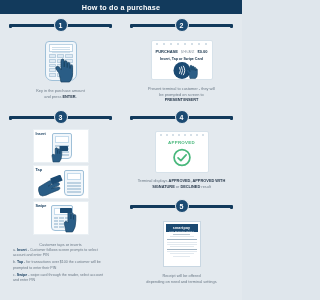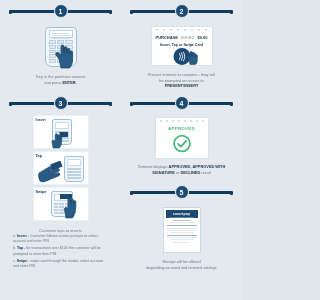--- a/index.html
+++ b/index.html
@@ -164,20 +164,23 @@
   .r-block { margin-top:2px; }
   .r-rule { height:.6px; background:#9fb2c1; margin:2px 1px; }
 
   svg { display:block; }
 </style>
 </head>
 <body>
 
 <div class="page">
 
+  <div class="header">
+    <div class="header-title">How to do a purchase</div>
+  </div>
 
   <div class="grid">
 
     <div class="cell">
       <div class="divider">
         <div class="rule"></div>
         <div class="badge">1</div>
       </div>
       <div class="art" style="width:56px;height:48px;border:none;background:transparent;">
         <div class="term1">

